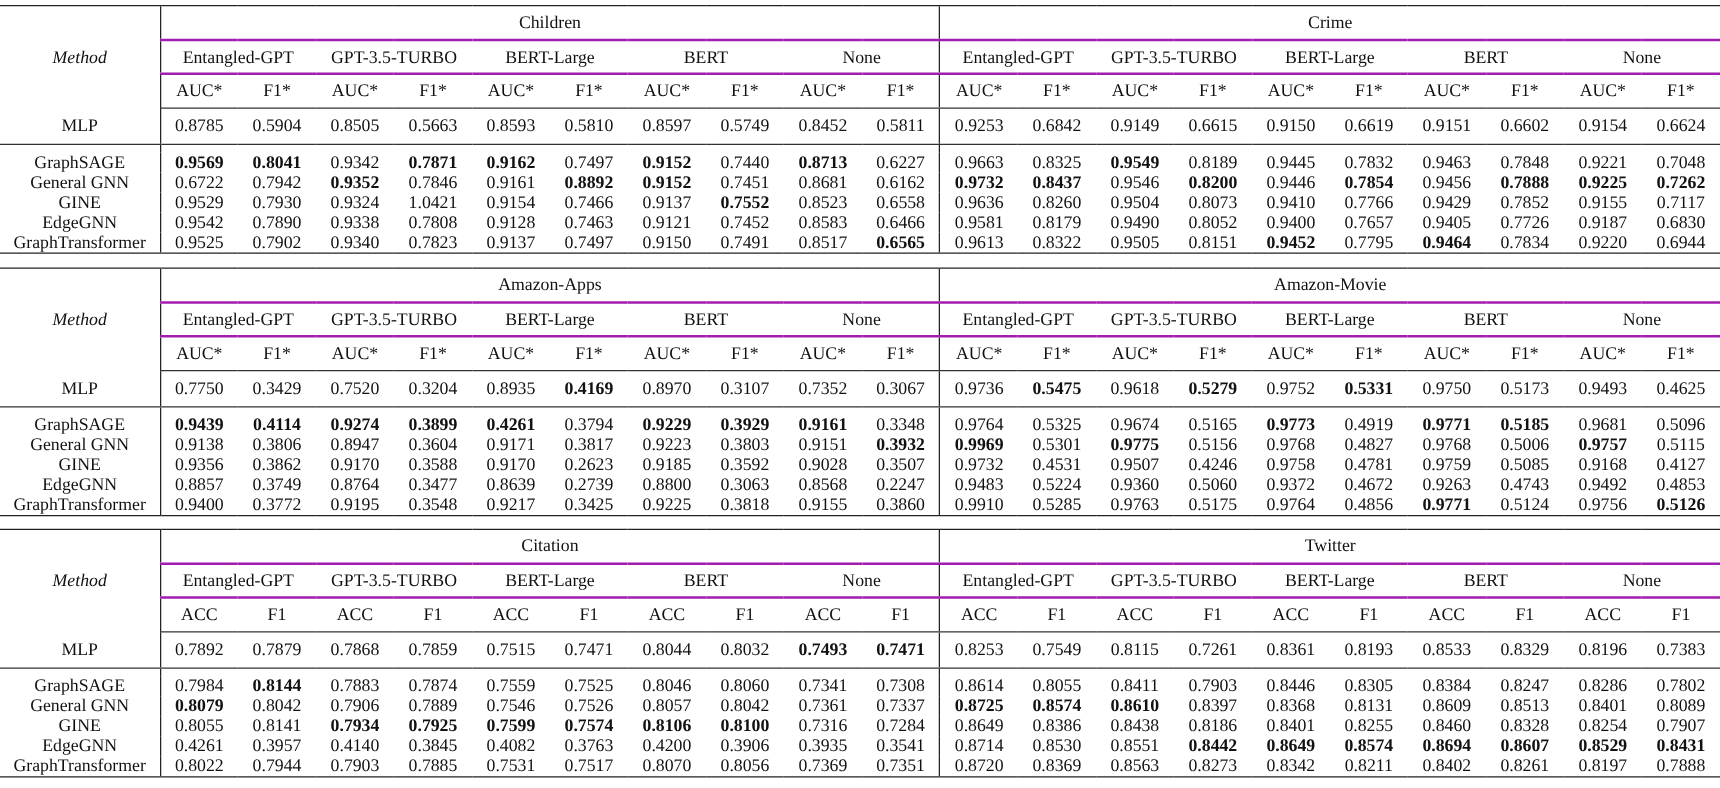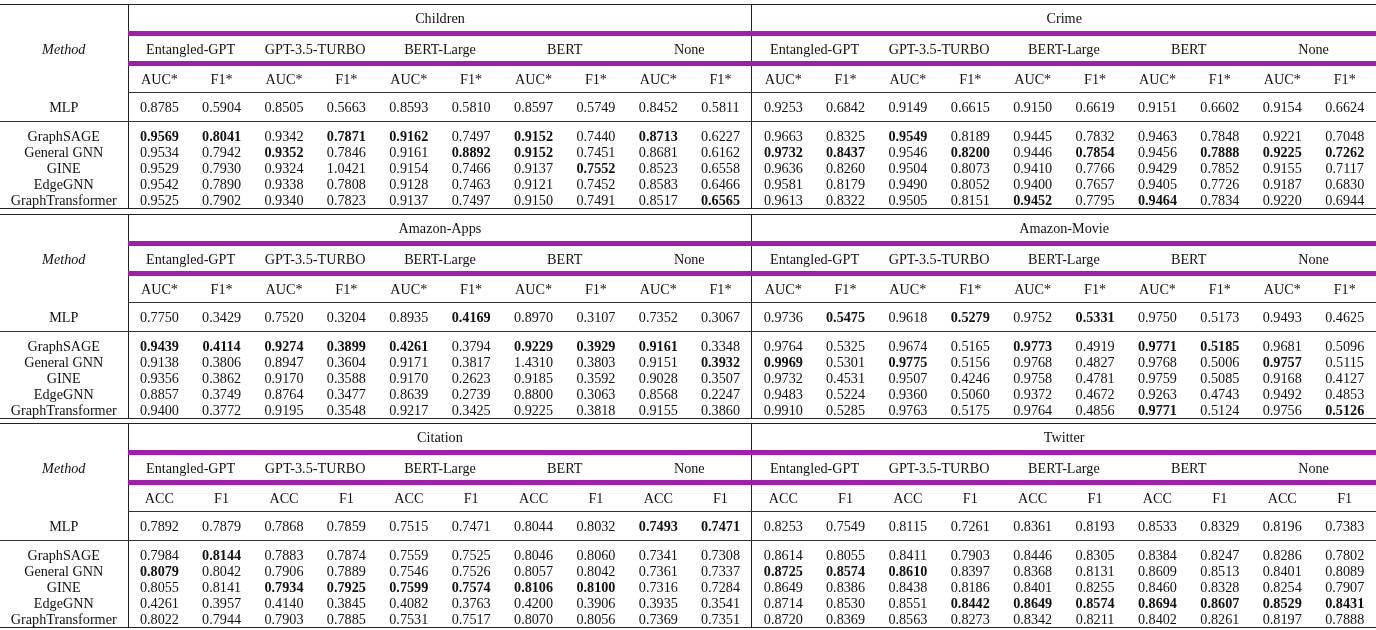--- a/index.html
+++ b/index.html
@@ -17,21 +17,21 @@
   }
   table.res td {
     padding: 0; text-align: center; white-space: nowrap;
     line-height: 16px; vertical-align: middle;
   }
   col.m { width: 128px; }
   col.v { width: 62.4px; }
   .toprule { border-top: 1.6px solid #222; }
   .botrule td { border-bottom: 1.6px solid #222; }
   .mid td { border-bottom: 1px solid #333; }
-  .cmid { border-bottom: 5px solid #a21caf; }
+  .cmid { border-bottom: 2px solid #a21caf; }
   .vl { border-left: 1px solid #222; }
   tr.h1 td { height: 26px; }
   tr.h2 td { height: 25px; margin-left: 24px; }
   tr.h3 td { height: 26px; }
   tr.mlp td { height: 28px; }
   tr.gap td { height: 6px; }
   tr.r td { height: 16px; }
   .b { font-weight: bold; }
   .meth { vertical-align: middle; font-style: italic; }
 </style>
@@ -149,21 +149,21 @@
           <td class="">0.8189</td>
           <td class="">0.9445</td>
           <td class="">0.7832</td>
           <td class="">0.9463</td>
           <td class="">0.7848</td>
           <td class="">0.9221</td>
           <td class="">0.7048</td>
         </tr>
         <tr class="r">
           <td>General GNN</td>
-          <td class="vl">0.9534</td>
+          <td class="vl">0.6722</td>
           <td class="">0.7942</td>
           <td class="b">0.9352</td>
           <td class="">0.7846</td>
           <td class="">0.9161</td>
           <td class="b">0.8892</td>
           <td class="b">0.9152</td>
           <td class="">0.7451</td>
           <td class="">0.8681</td>
           <td class="">0.6162</td>
           <td class="vl b">0.9732</td>
@@ -366,21 +366,21 @@
           <td class="">0.5096</td>
         </tr>
         <tr class="r">
           <td>General GNN</td>
           <td class="vl">0.9138</td>
           <td class="">0.3806</td>
           <td class="">0.8947</td>
           <td class="">0.3604</td>
           <td class="">0.9171</td>
           <td class="">0.3817</td>
-          <td class="">1.4310</td>
+          <td class="">0.9223</td>
           <td class="">0.3803</td>
           <td class="">0.9151</td>
           <td class="b">0.3932</td>
           <td class="vl b">0.9969</td>
           <td class="">0.5301</td>
           <td class="b">0.9775</td>
           <td class="">0.5156</td>
           <td class="">0.9768</td>
           <td class="">0.4827</td>
           <td class="">0.9768</td>

